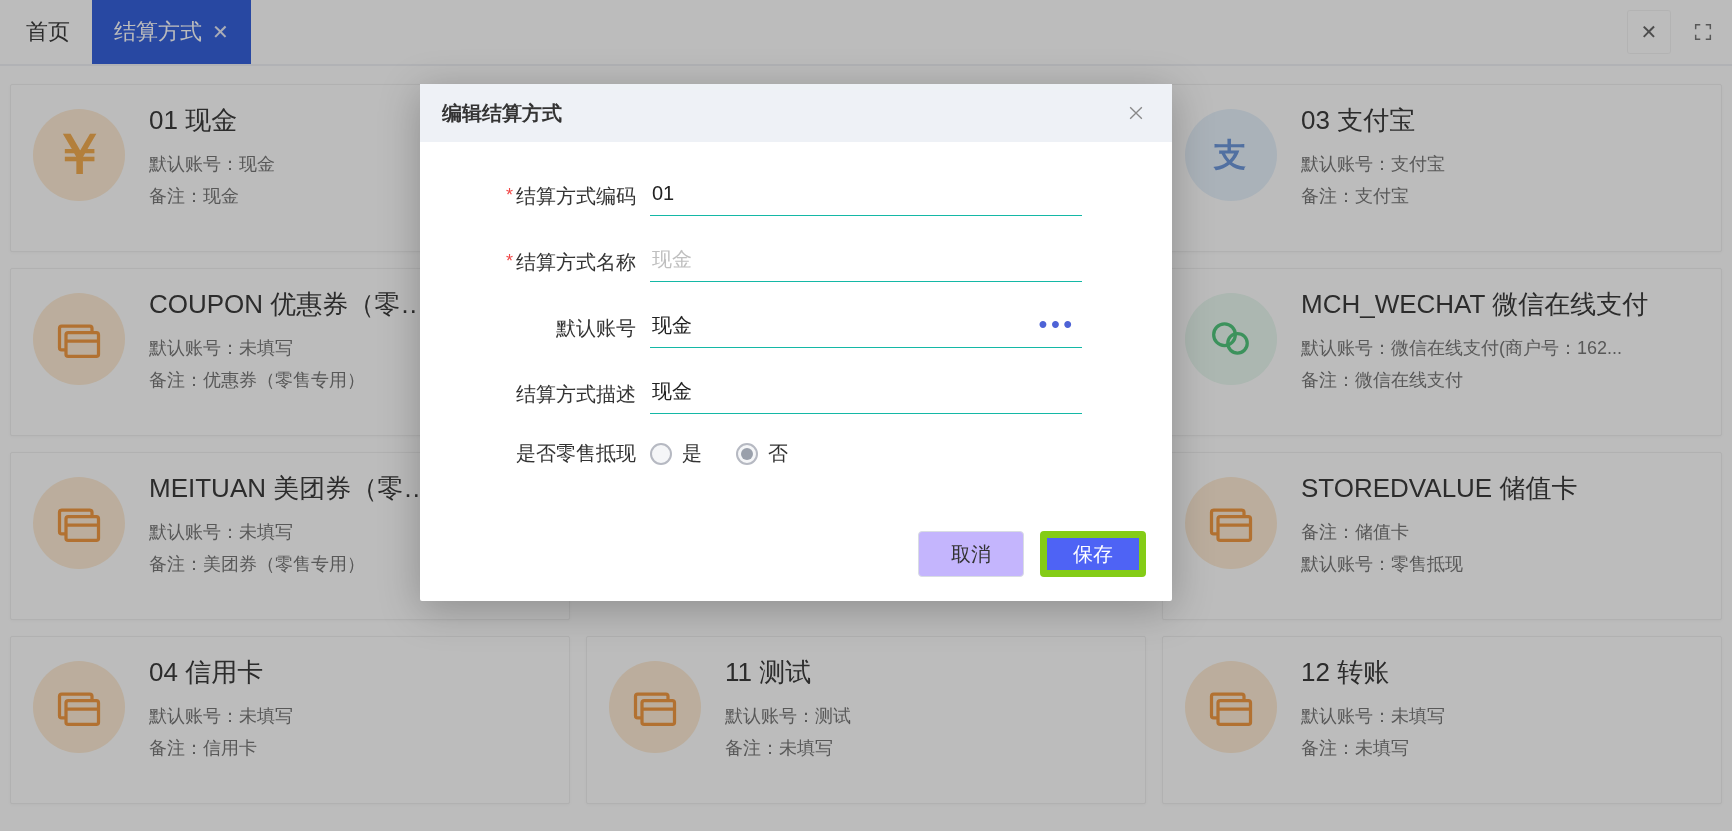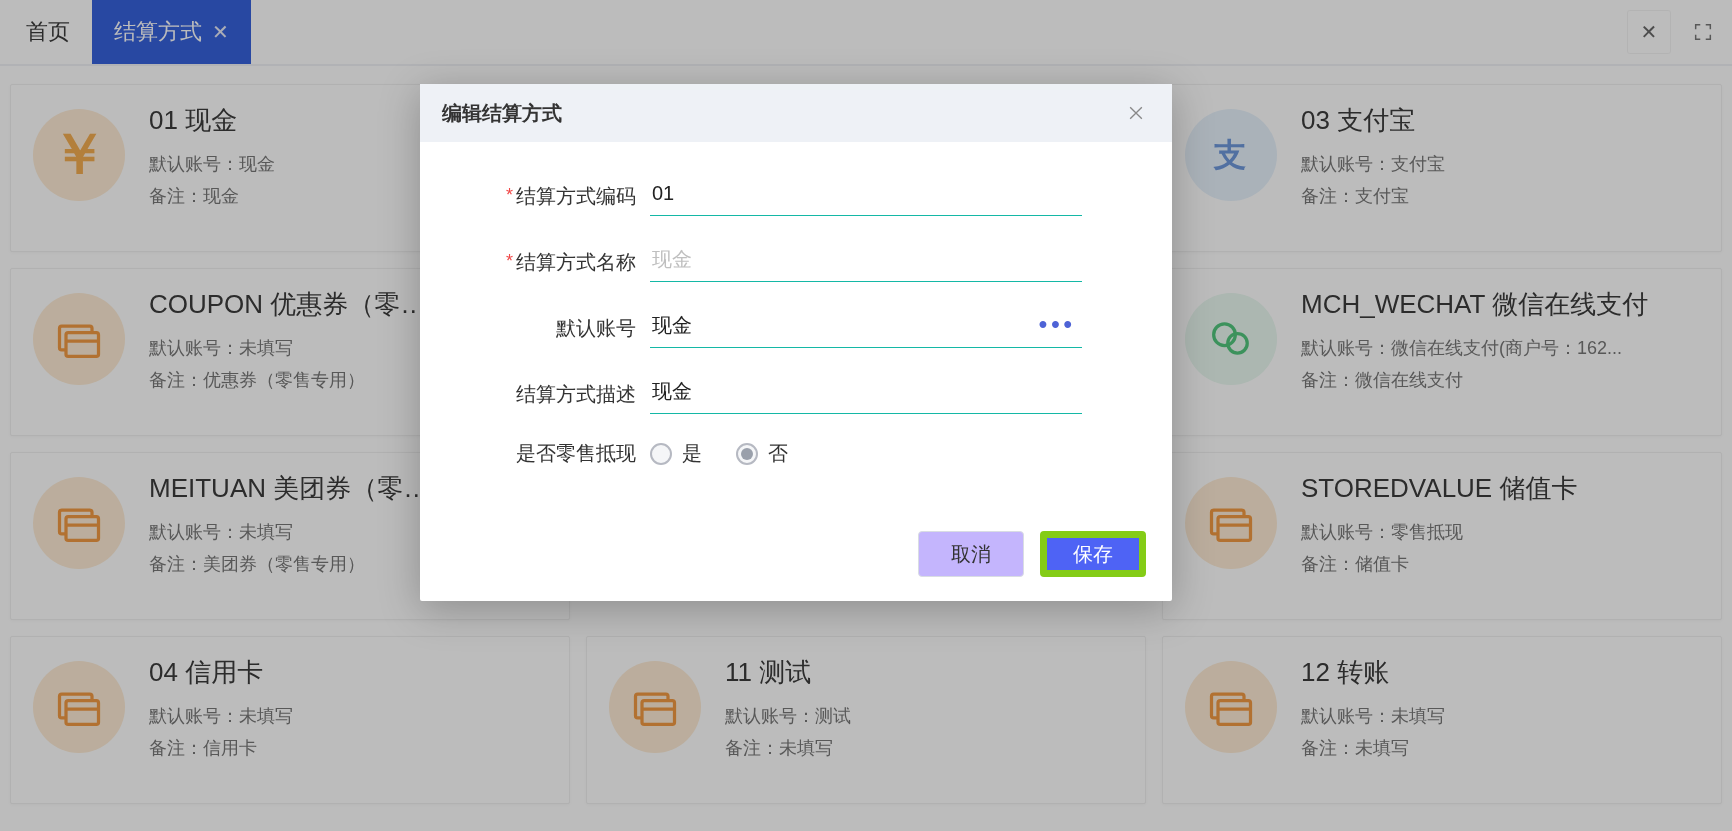--- a/index.html
+++ b/index.html
@@ -154,22 +154,22 @@
       <div class="card">
         <div class="card-icon ic-card">
           <svg viewBox="0 0 48 48" fill="none" stroke="#f08c2a" stroke-width="3">
             <rect x="6" y="12" width="30" height="22" rx="2"></rect>
             <rect x="12" y="18" width="30" height="22" rx="2" fill="#fde9cf"></rect>
             <line x1="12" y1="26" x2="42" y2="26"></line>
           </svg>
         </div>
         <div class="card-body">
           <div class="card-title">STOREDVALUE  储值卡</div>
+          <div class="card-line"><span>备注：</span><span>储值卡</span></div>
           <div class="card-line"><span>默认账号：</span><span>零售抵现</span></div>
-          <div class="card-line"><span>备注：</span><span>储值卡</span></div>
         </div>
       </div>
       <div class="card">
         <div class="card-icon ic-card">
           <svg viewBox="0 0 48 48" fill="none" stroke="#f08c2a" stroke-width="3">
             <rect x="6" y="12" width="30" height="22" rx="2"></rect>
             <rect x="12" y="18" width="30" height="22" rx="2" fill="#fde9cf"></rect>
             <line x1="12" y1="26" x2="42" y2="26"></line>
           </svg>
         </div>

